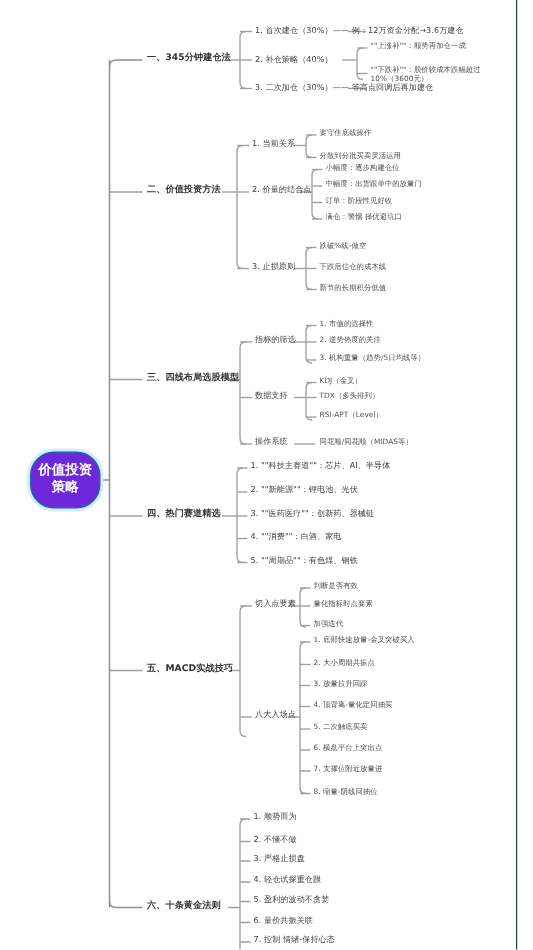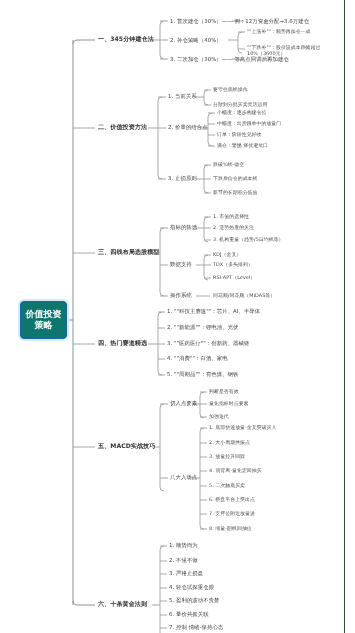--- a/index.html
+++ b/index.html
@@ -47,23 +47,23 @@
     stroke: #9aa0a6;
     stroke-width: 0.9;
   }
   svg#wires .trunk { stroke: #8a9098; stroke-width: 1.0; }
 
   
   #root-node {
     position: absolute;
     left: 20px; top: 301px;
     width: 47px; height: 38px;
-    background: #0f766e;
+    background: #6d28d9;
     border: 1.2px solid #1565b0;
-    border-radius: 4px;
+    border-radius: 16px;
     box-shadow: 0 0 0 2px #d8e9f7;
     display: flex;
     align-items: center;
     justify-content: center;
     padding: 2px;
   }
   #root-node .root-text {
     color: #ffffff;
     font-size: 9px;
     line-height: 11px;

